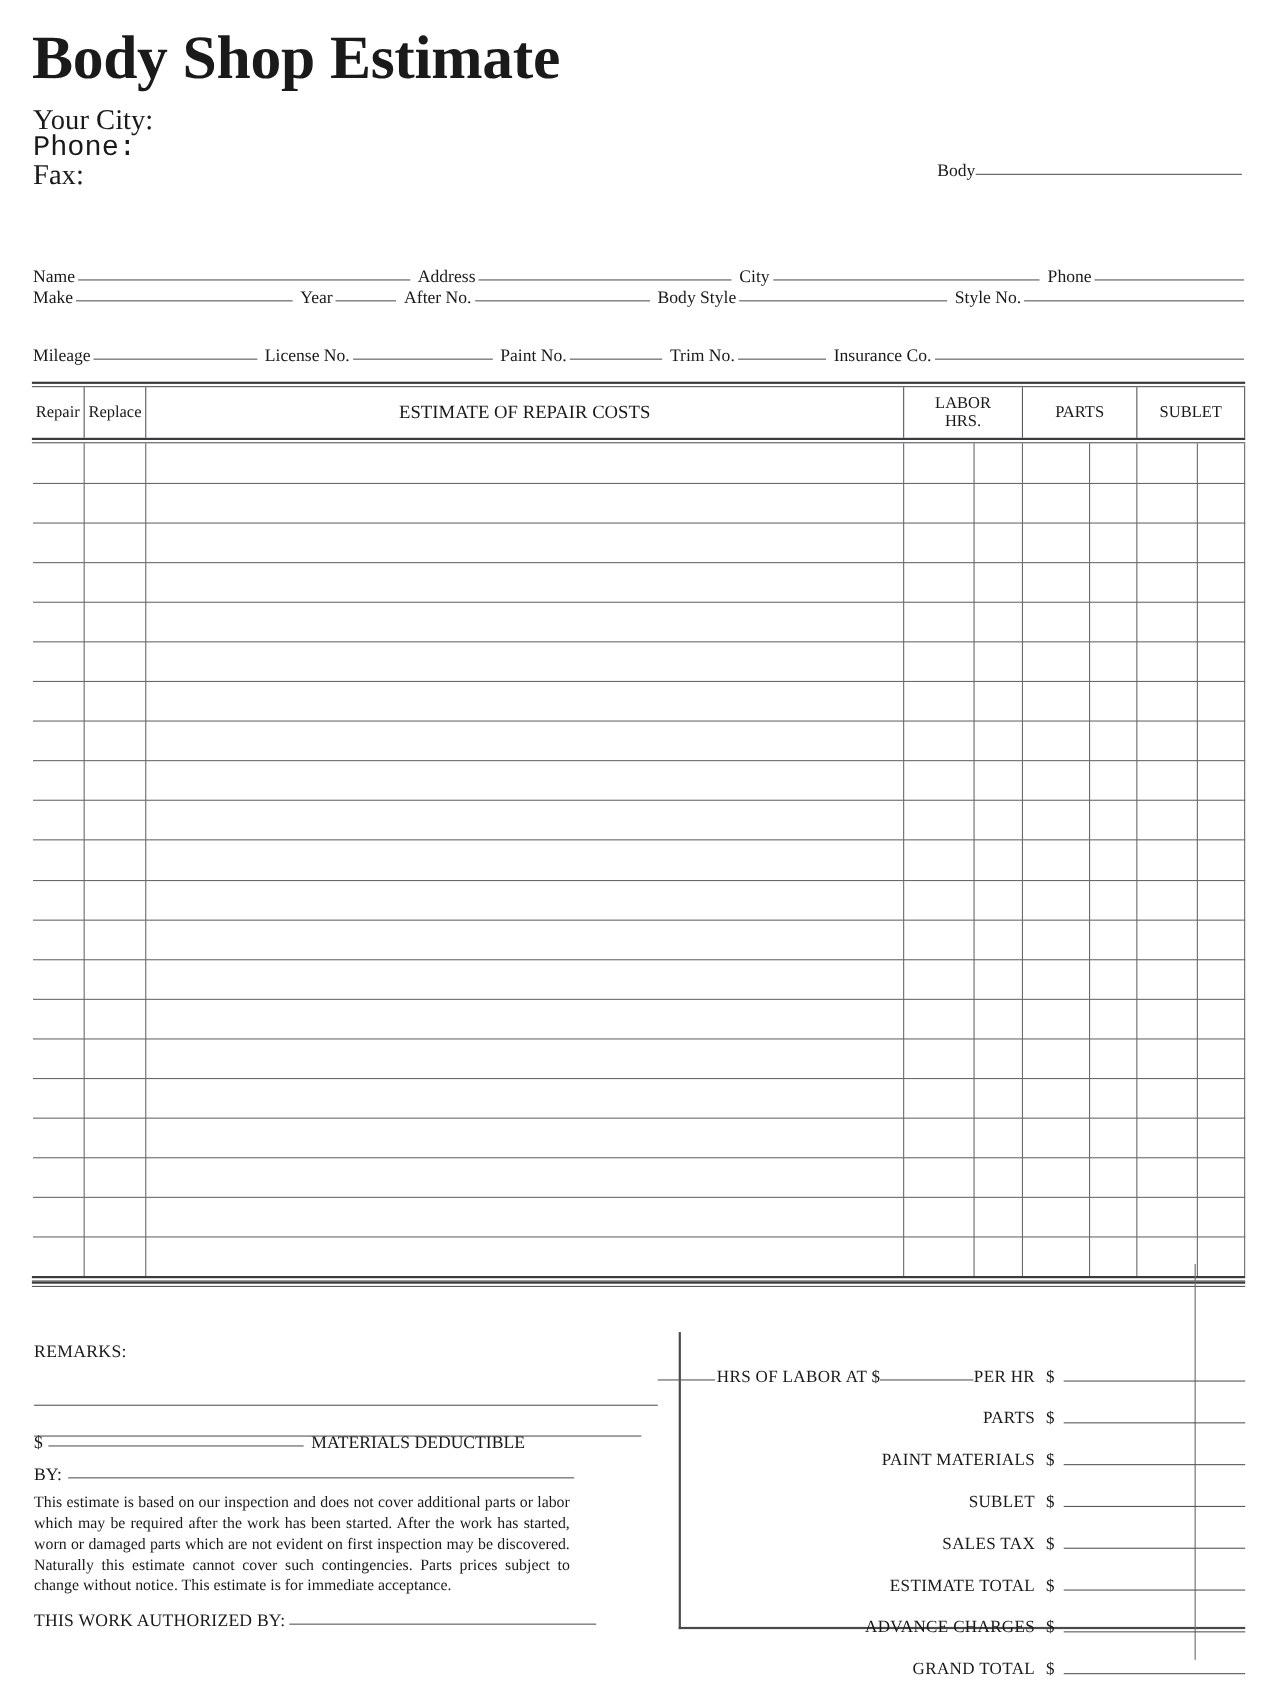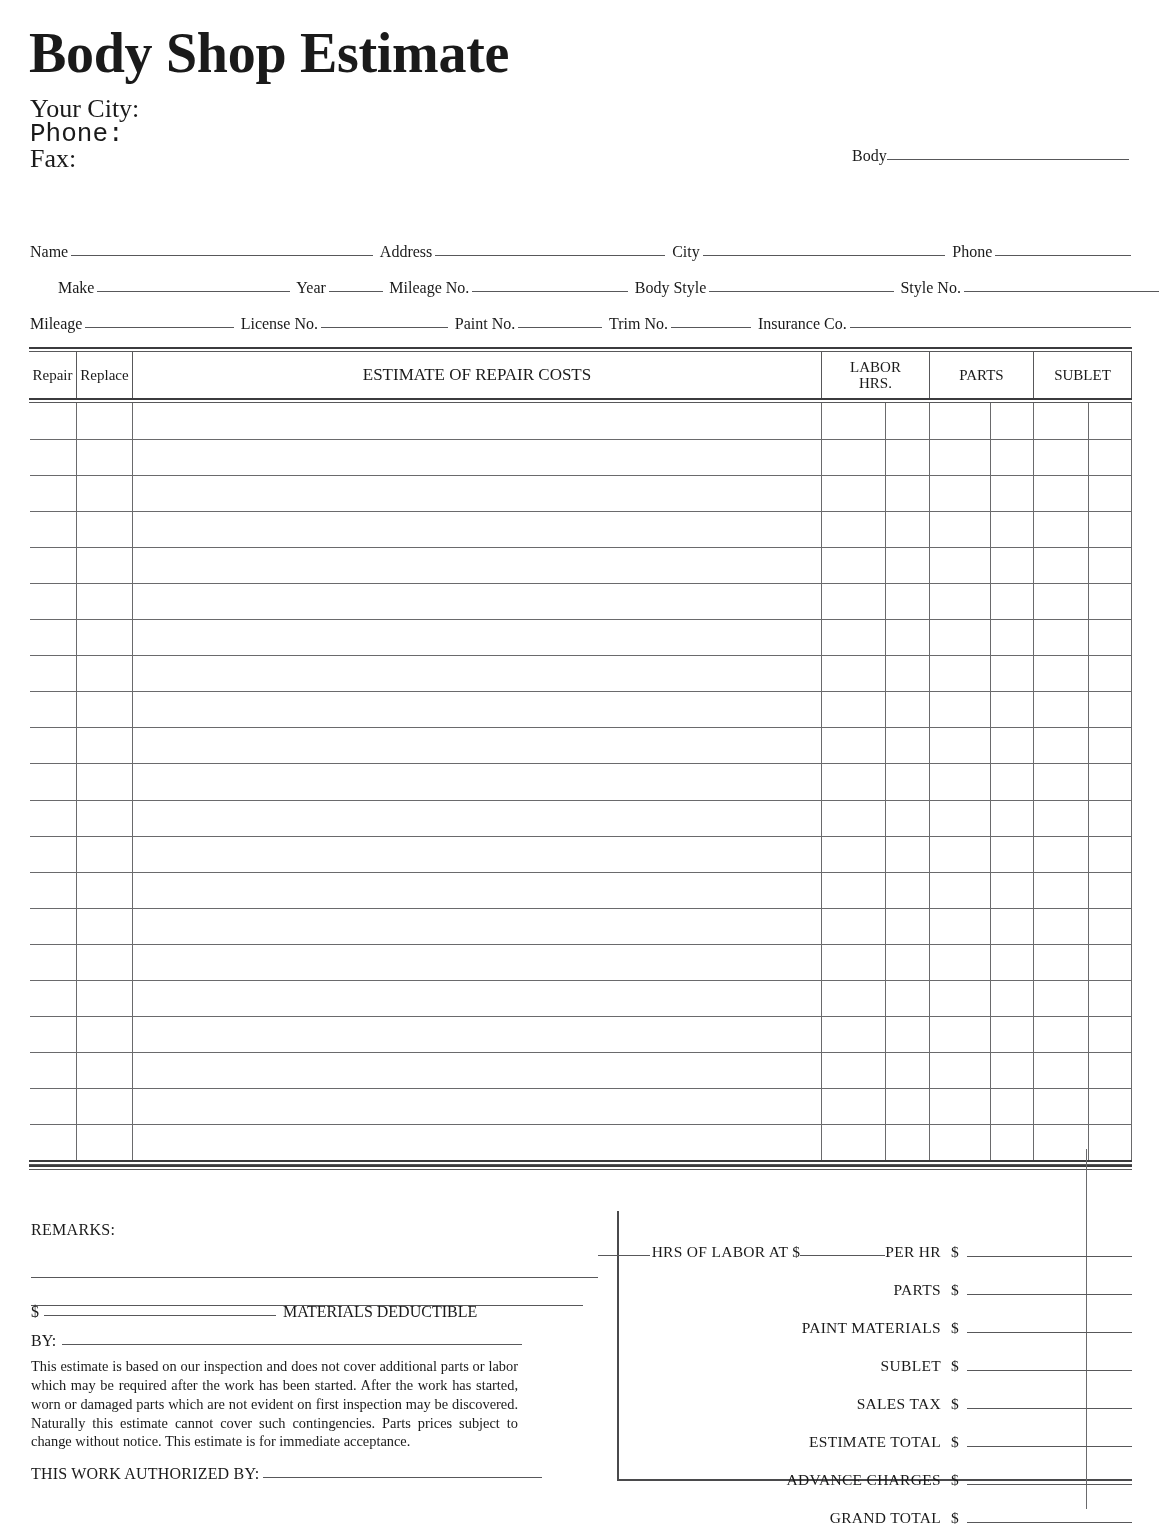--- a/index.html
+++ b/index.html
@@ -57,21 +57,21 @@
     position: absolute;
     left: 30px;
     width: 1101px;
     display: flex;
     align-items: baseline;
     font-size: 16px;
     white-space: nowrap;
     justify-content: space-between;
   }
   .fieldrow.r1 { top: 243px; }
-  .fieldrow.r2 { top: 279px; margin-left: 28px; }
+  .fieldrow.r2 { top: 262px; }
   .fieldrow.r3 { top: 315px; }
 
   .flabel { padding-right: 3px; }
   .rule {
     border-bottom: 1px solid #58585a;
     height: 0;
     display: inline-block;
     position: relative;
     top: -1px;
   }
@@ -298,21 +298,21 @@
     <span class="rule" style="width:138px"></span>
   </div>
 
   <div class="fieldrow r2">
     <span class="flabel">Make</span>
     <span class="rule" style="width:200px"></span>
     <span class="sp"></span>
     <span class="flabel">Year</span>
     <span class="rule" style="width:56px"></span>
     <span class="sp"></span>
-    <span class="flabel">Mileage No.</span>
+    <span class="flabel">After No.</span>
     <span class="rule" style="width:162px"></span>
     <span class="sp"></span>
     <span class="flabel">Body Style</span>
     <span class="rule" style="width:192px"></span>
     <span class="sp"></span>
     <span class="flabel">Style No.</span>
     <span class="rule" style="width:203px"></span>
   </div>
 
   <div class="fieldrow r3">

